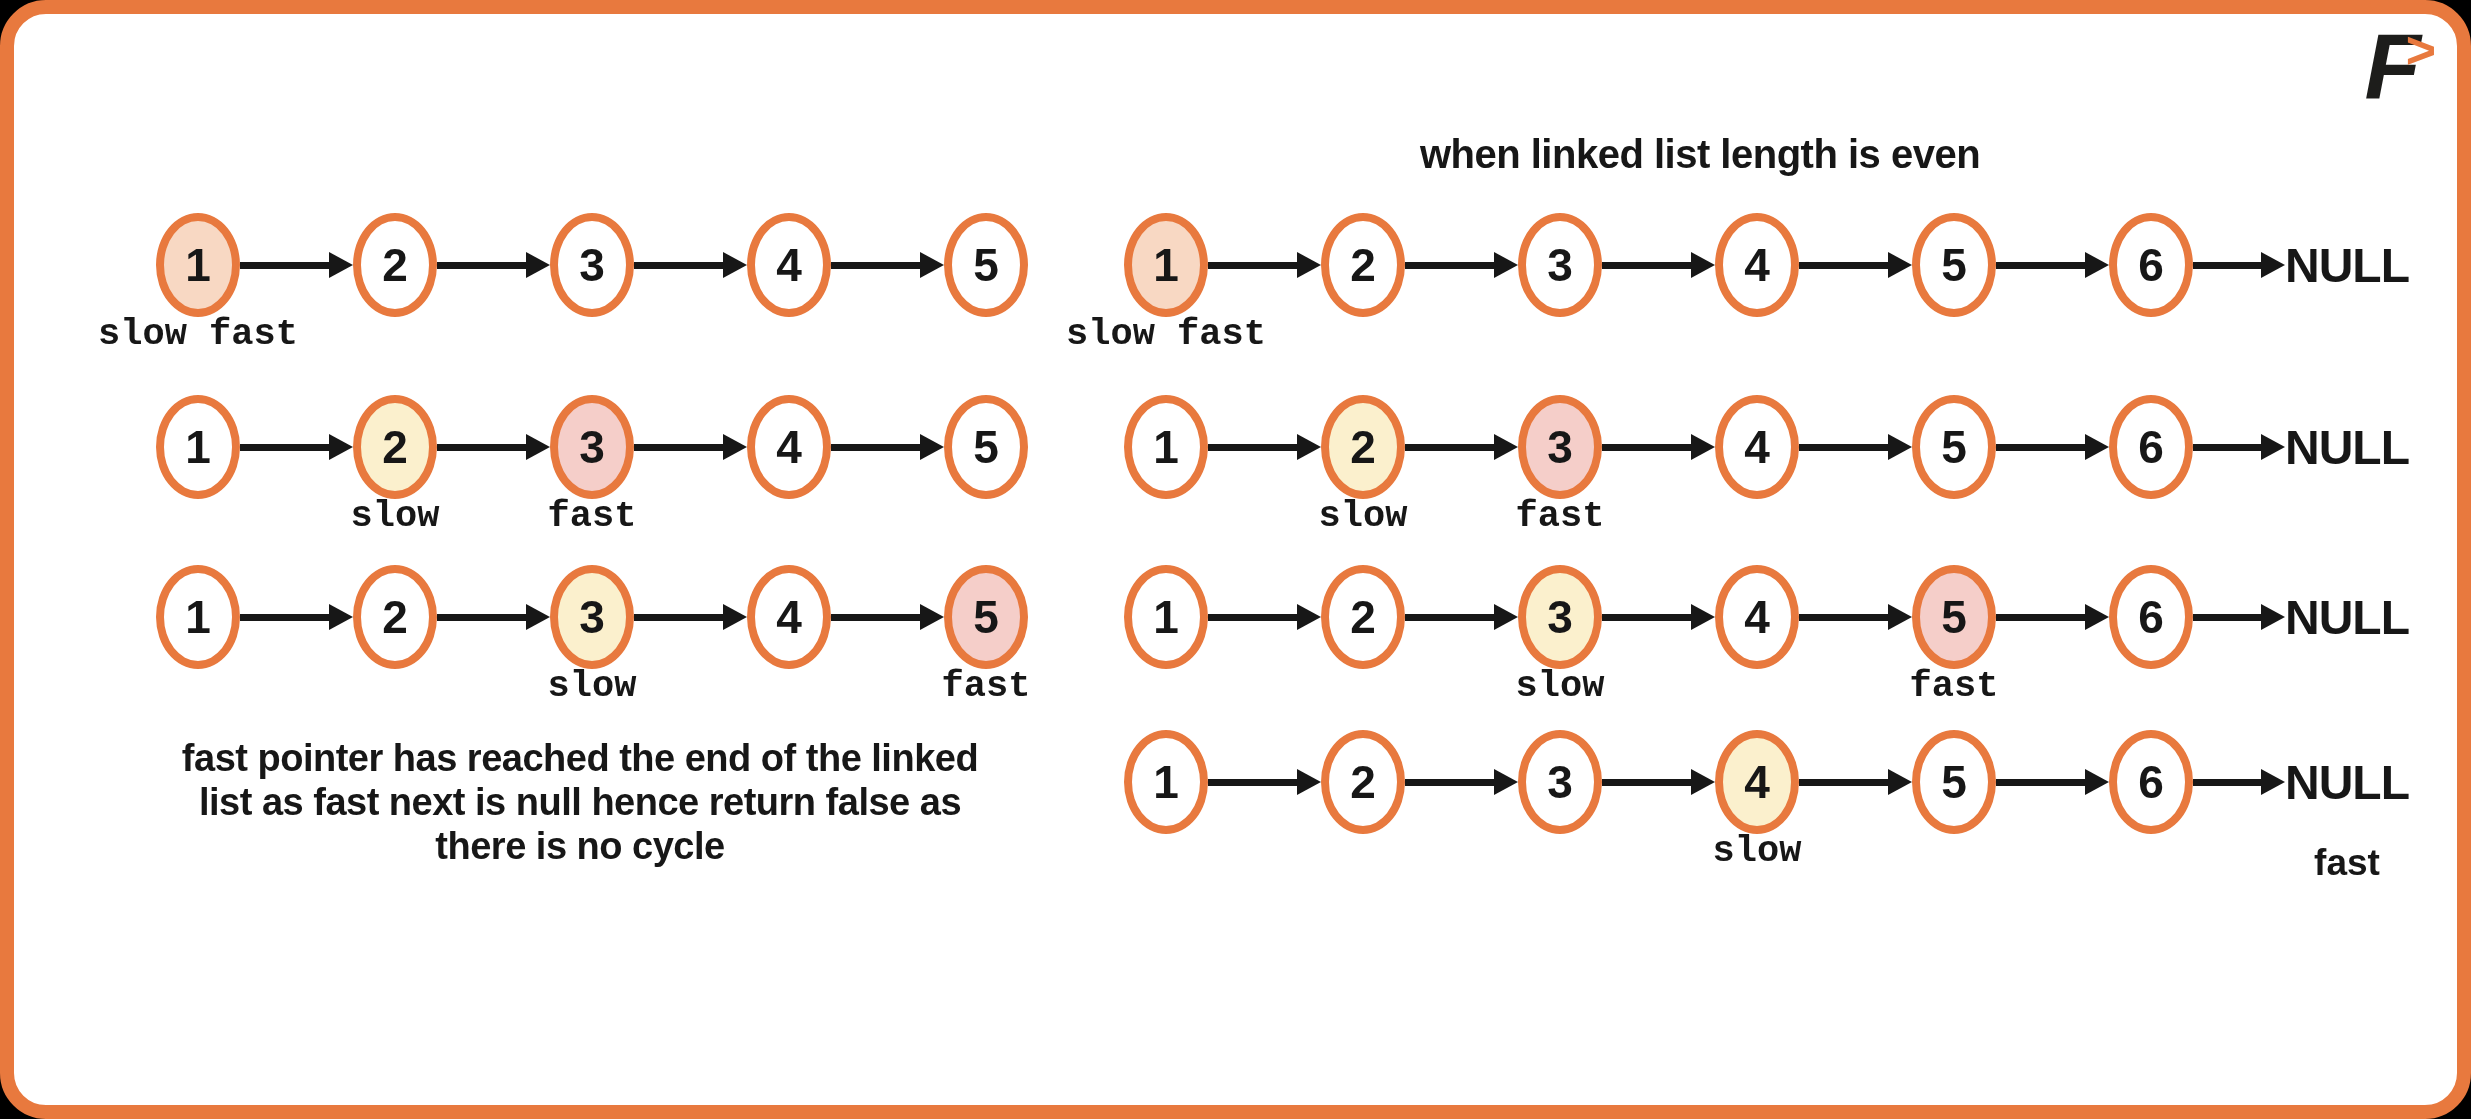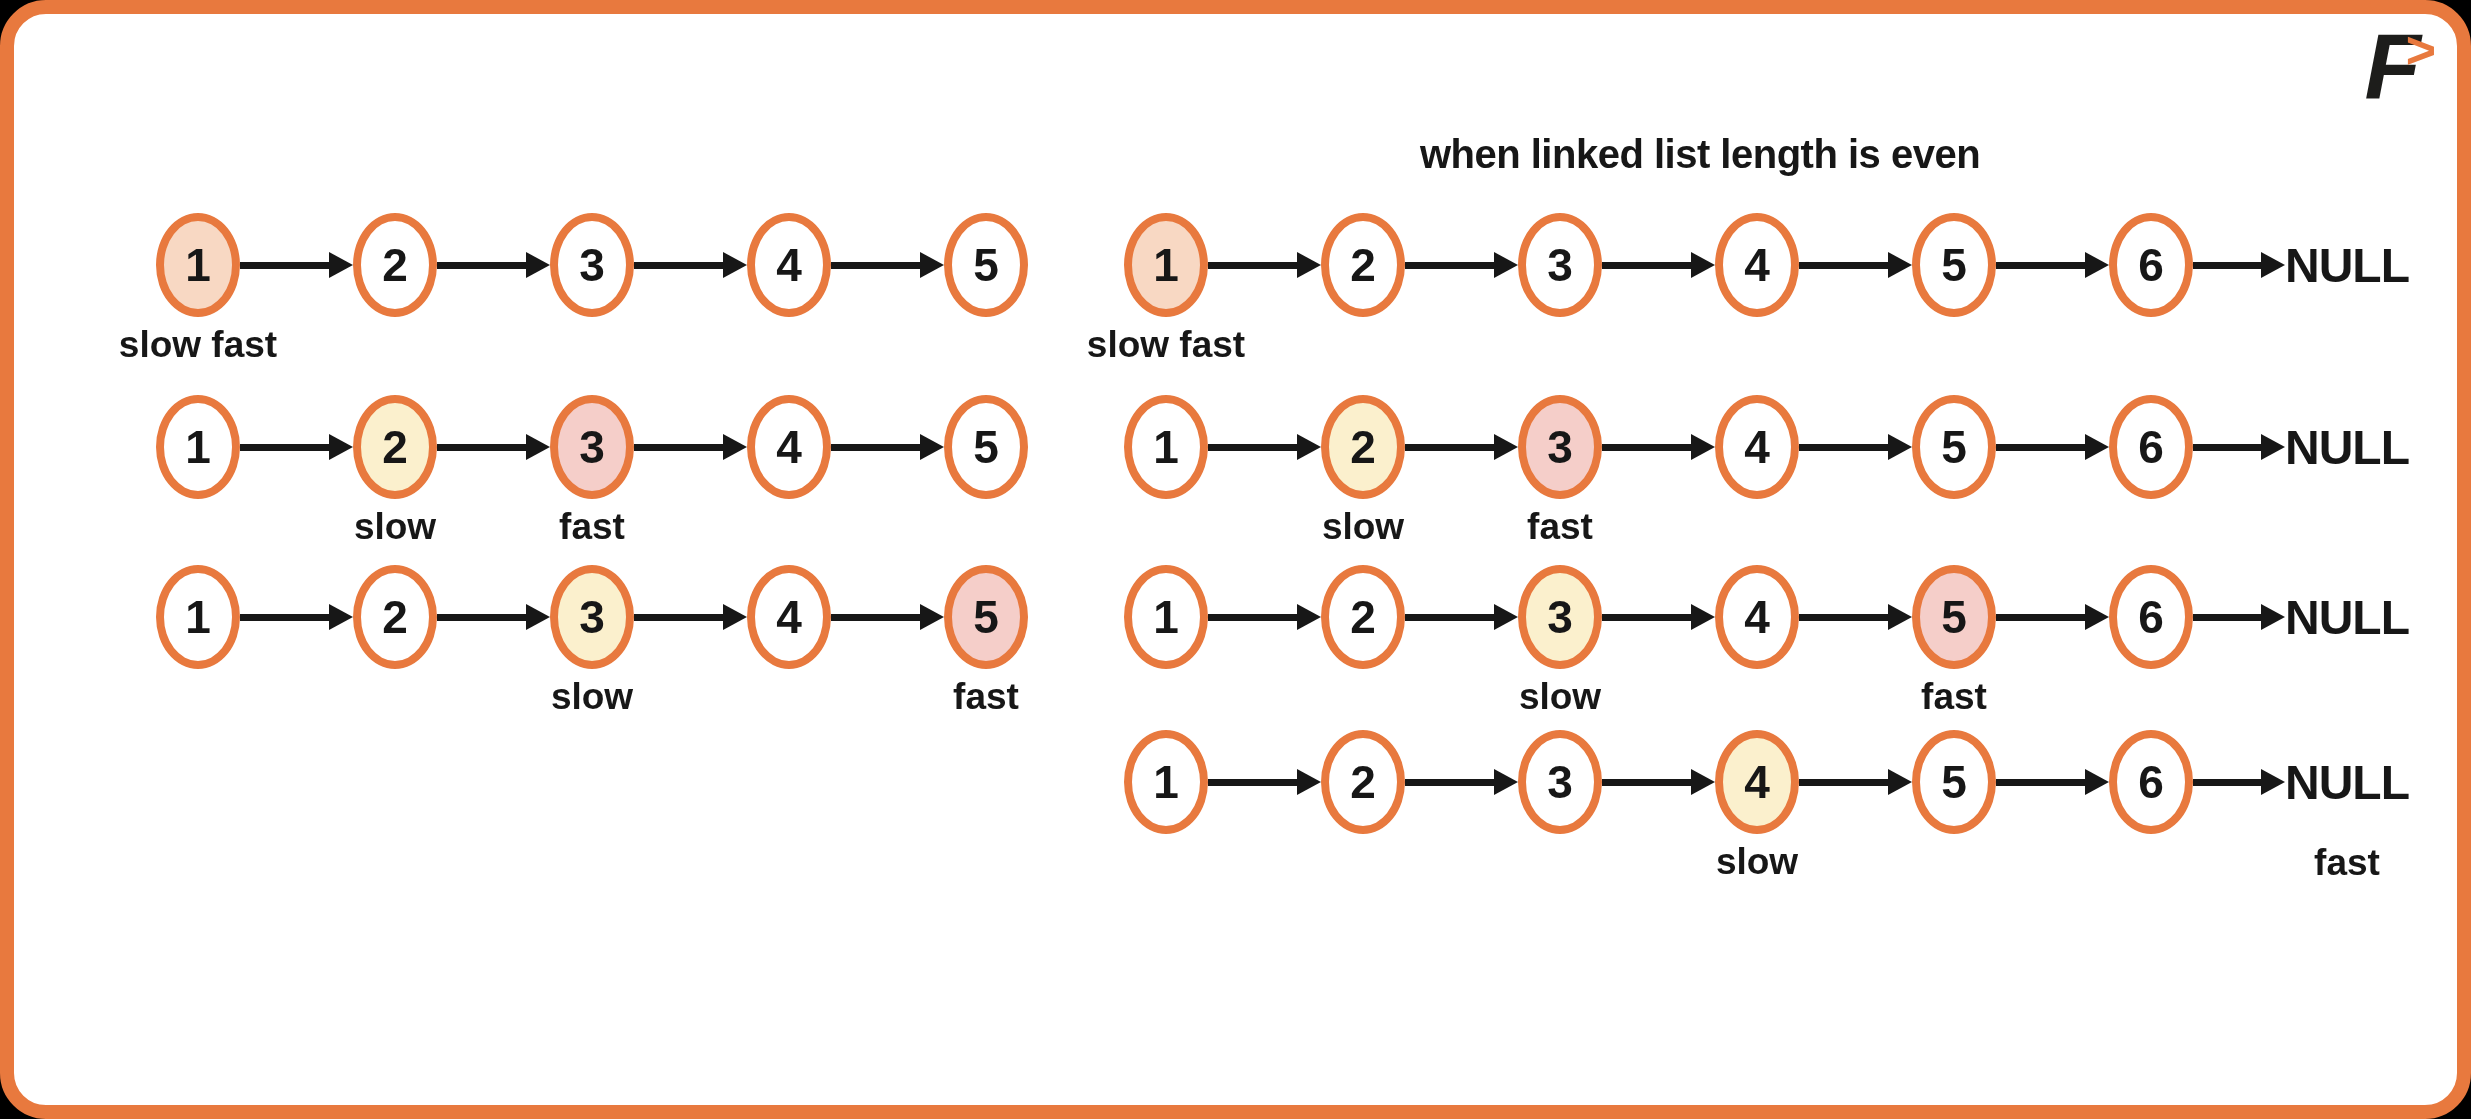--- a/index.html
+++ b/index.html
@@ -55,22 +55,22 @@
     width:84px;height:104px;box-sizing:border-box;
     border:8px solid var(--orange);border-radius:50%;
     background:#fff;
     display:flex;align-items:center;justify-content:center;
     font-size:46px;font-weight:700;color:var(--ink);
   }
   .node.start{background:var(--peach);}
   .node.slow{background:var(--yellow);}
   .node.fast{background:var(--pink);}
   .node-label{
-    position:absolute;top:111px;left:50%;transform:translateX(-50%);
-    white-space:nowrap;font-size:37px;font-weight:700;
+    position:absolute;top:100px;left:50%;transform:translateX(-50%);
+    white-space:nowrap;font-size:37px;font-weight:700;font-family:Liberation Mono, monospace;
   }
   .arrow{flex:0 0 auto;width:113px;display:flex;align-items:center;}
   .arrow.tail{width:92px;}
   .arrow .shaft{flex:1;height:7px;background:var(--ink);}
   .arrow .head{
     width:0;height:0;
     border-left:24px solid var(--ink);
     border-top:13px solid transparent;
     border-bottom:13px solid transparent;
   }
@@ -87,20 +87,25 @@
 <div class="stage" id="stage">
   <div class="frame"></div>
 
   <div class="logo">
     <span class="logo-f">F</span>
     <span class="logo-chevron">&gt;</span>
   </div>
 
   <div class="title" id="title-even">when linked list length is even</div>
 
+  <div class="caption" id="caption-odd">
+      <div>fast pointer has reached the end of the linked</div>
+      <div>list as fast next is null hence return false as</div>
+      <div>there is no cycle</div>
+    </div>
 <div class="row" style="left: 156px; top: 213px;">
       <div class="node-wrap">
         <div class="node start">1</div>
         <div class="node-label">slow fast</div>
       </div>
       <div class="arrow">
         <div class="shaft"></div>
         <div class="head"></div>
       </div>
       <div class="node-wrap">

